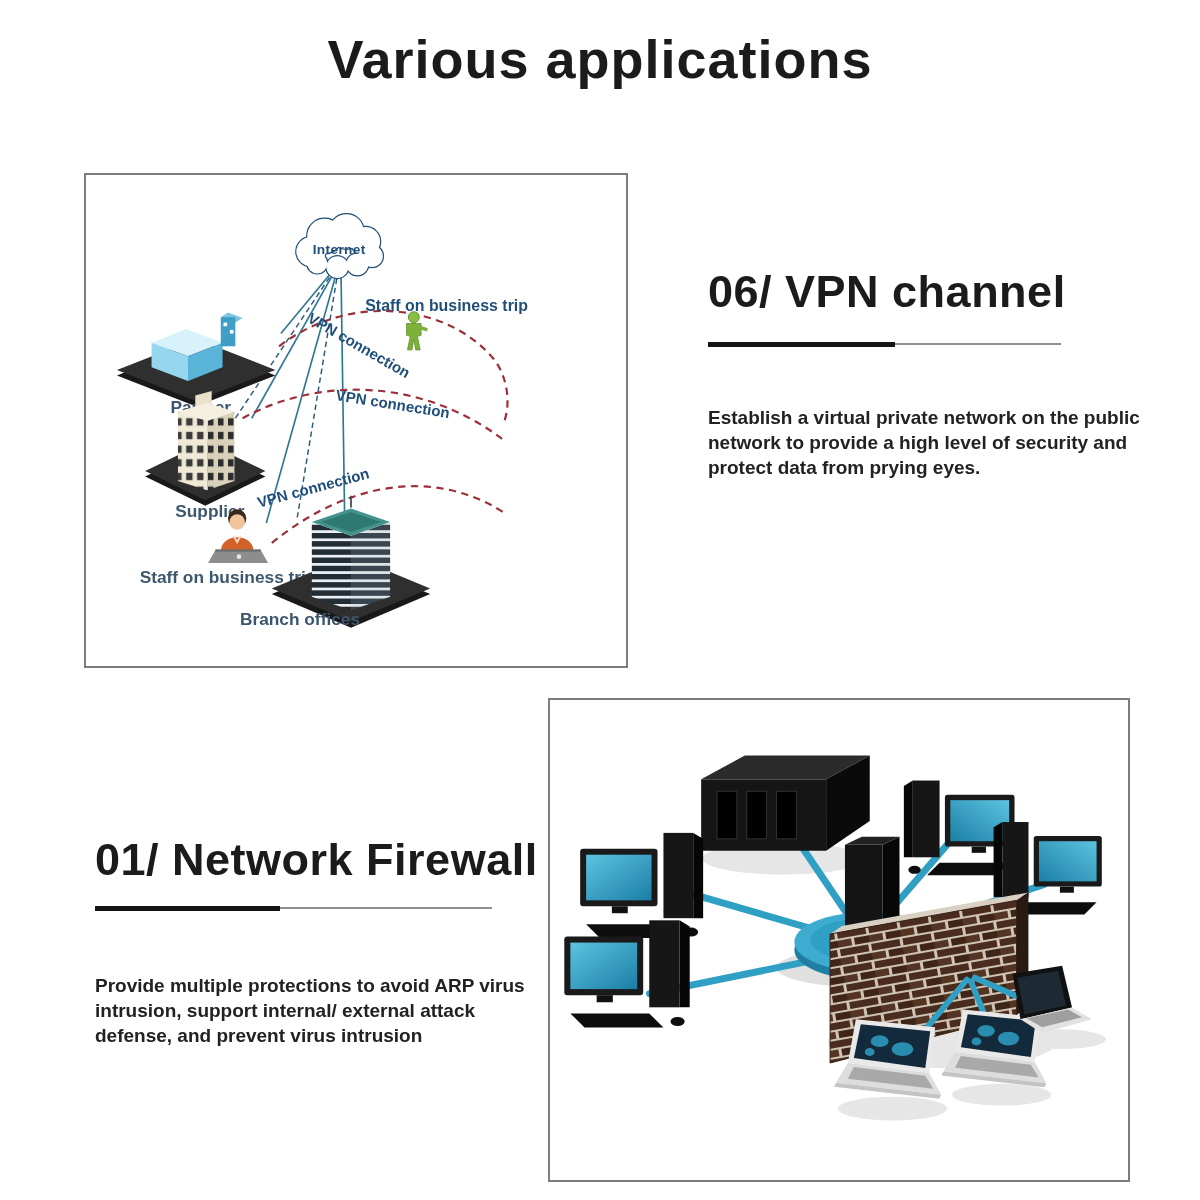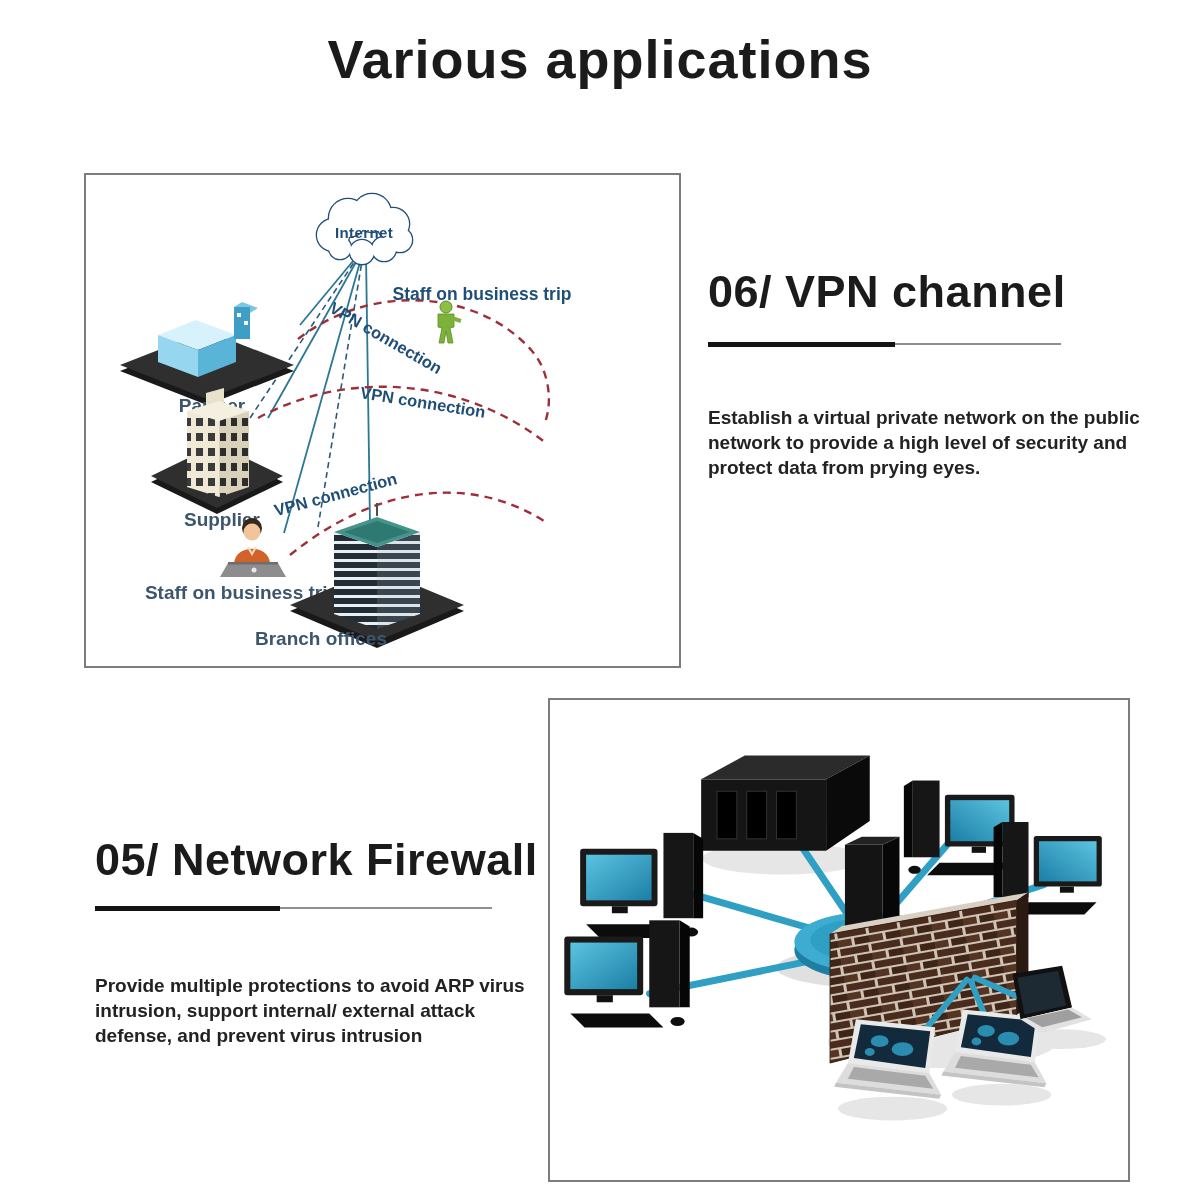--- a/index.html
+++ b/index.html
@@ -12,21 +12,21 @@
   .title {
     position:absolute; top:28px; left:0; width:100%;
     text-align:center; font-size:54px; font-weight:bold; letter-spacing:1px;
     color:var(--heading_color,#1b1b1b);
   }
   .panel {
     position:absolute; box-sizing:border-box; background:#fff;
     border:2px solid var(--panel_border,#7c7c7c);
   }
   .panel svg { display:block; width:100%; height:100%; }
-  #vpn-panel { left:84px; top:173px; width:597px; height:495px; }
+  #vpn-panel { left:84px; top:173px; width:544px; height:495px; }
   #fw-panel  { left:548px; top:698px; width:582px; height:484px; }
 
   .section { position:absolute; }
   #section-01 { left:708px; top:266px; width:432px; }
   #section-02 { left:95px;  top:834px; width:470px; }
   .sec-heading {
     margin:0; font-size:45px; font-weight:bold; letter-spacing:.5px;
     color:var(--heading_color,#1b1b1b); line-height:1.15;
   }
   .rule { display:flex; align-items:center; }
@@ -176,21 +176,21 @@
   <div id="section-01" class="section">
     <h2 class="sec-heading">06/ VPN channel</h2>
     <div class="rule">
       <span class="thick"></span>
       <span class="thin"></span>
     </div>
     <p class="desc">Establish a virtual private network on the public network to provide a high level of security and protect data from prying eyes.</p>
   </div>
 
   <div id="section-02" class="section">
-    <h2 class="sec-heading">05/ Network Firewall</h2>
+    <h2 class="sec-heading">01/ Network Firewall</h2>
     <div class="rule">
       <span class="thick"></span>
       <span class="thin"></span>
     </div>
     <p class="desc">Provide multiple protections to avoid ARP virus intrusion, support internal/ external attack defense, and prevent virus intrusion</p>
   </div>
 
   <div id="fw-panel" class="panel">
     <svg viewBox="0 0 582 484" xmlns="http://www.w3.org/2000/svg">
       <defs>

